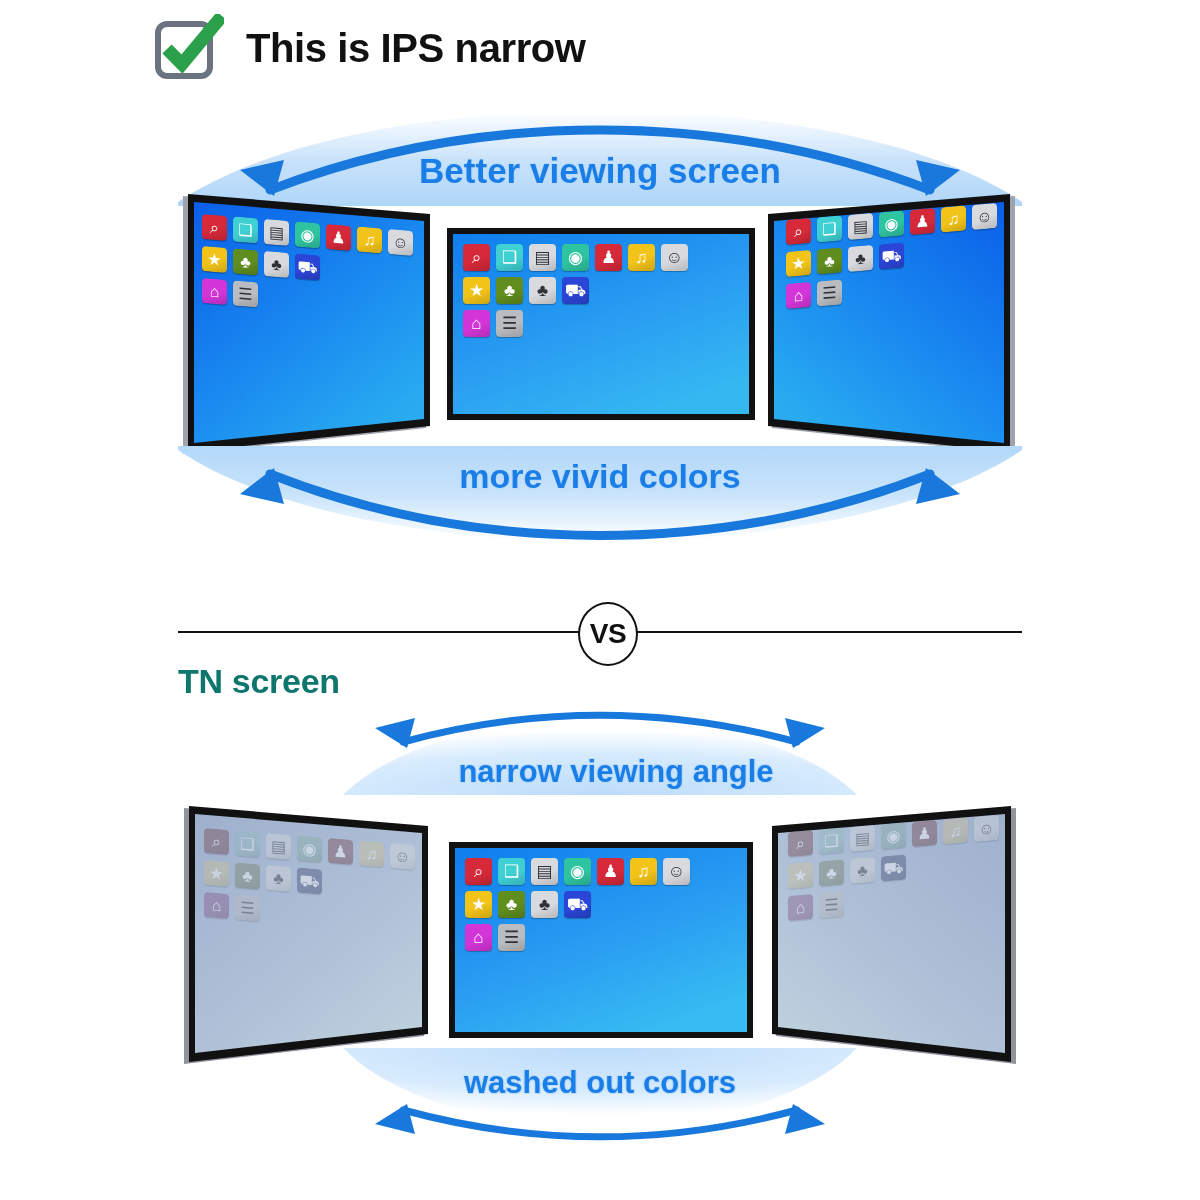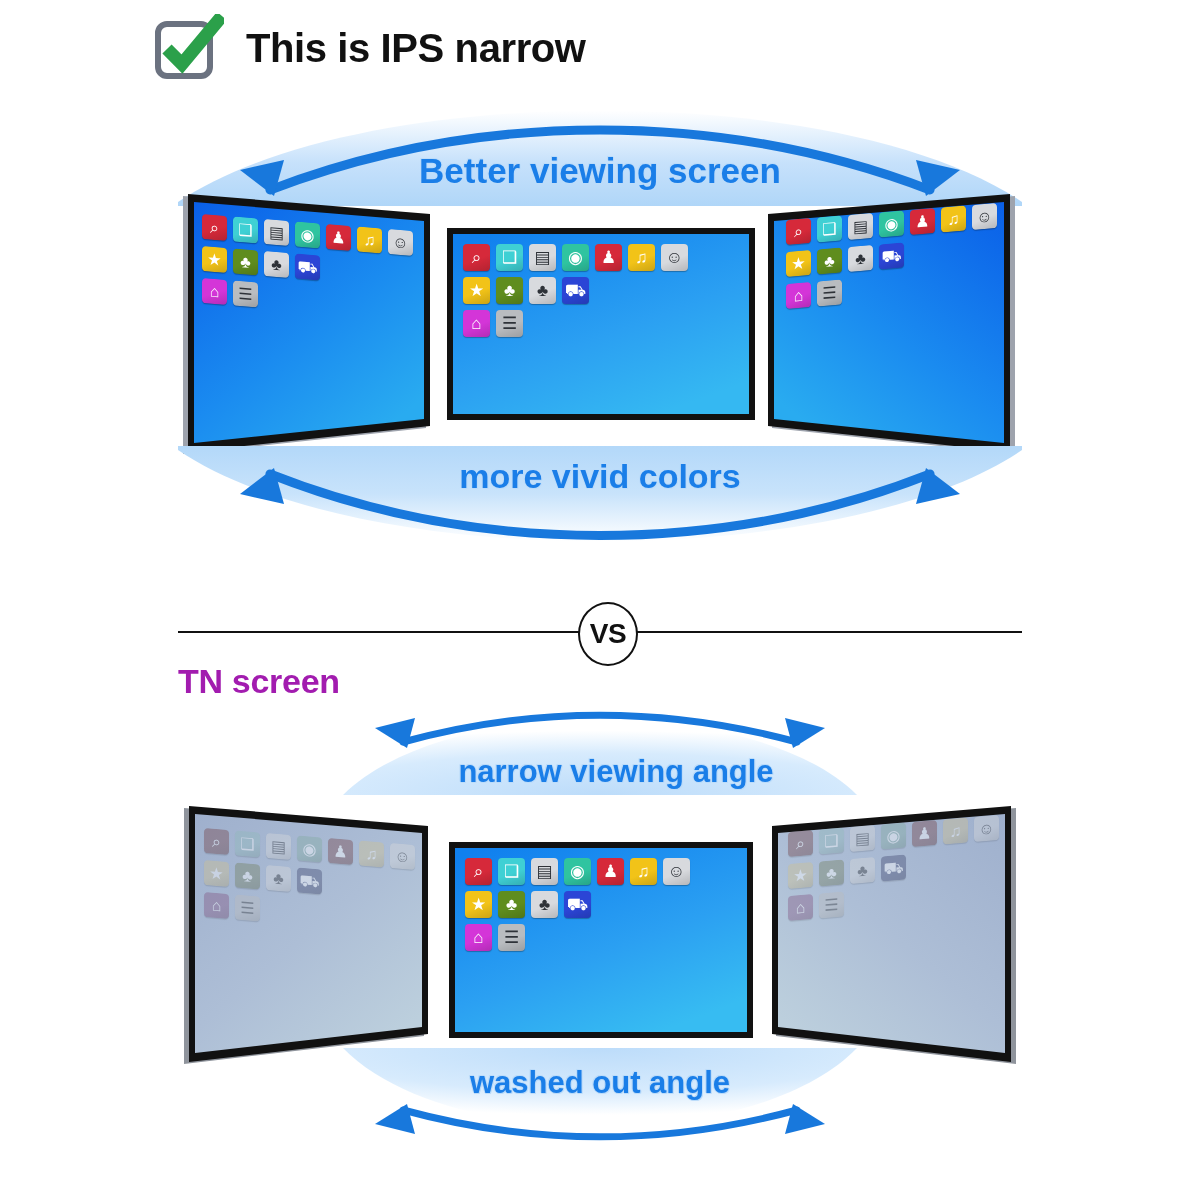--- a/index.html
+++ b/index.html
@@ -22,21 +22,21 @@
   }
   .checkbox-icon { width: 72px; height: 68px; display: block; }
   .header-title {
     font-size: 40px; font-weight: bold; color: #111111;
     letter-spacing: -0.4px; white-space: nowrap;
   }
 
   
   .tn-title {
     position: absolute; left: 178px; top: 662px;
-    font-size: 34px; font-weight: bold; color: #a21caf;
+    font-size: 34px; font-weight: bold; color: #0f766e;
     letter-spacing: -0.3px;
     text-align: center;
   }
 
   
   .arc-svg { position: absolute; overflow: visible; }
 
   .arc-label {
     position: absolute;
     font-weight: bold;
@@ -485,15 +485,15 @@
         <stop offset="0%" stop-color="#bcdcfa"></stop>
         <stop offset="65%" stop-color="#d7ebfd"></stop>
         <stop offset="100%" stop-color="#ffffff"></stop>
       </radialGradient>
     </defs>
     <path d="M8 0 C 110 105, 420 105, 522 0 Z" fill="url(#lensBotTN)"></path>
     <path d="M68 62 C 200 98, 330 98, 462 62" fill="none" stroke="#1878dc" stroke-width="7" stroke-linecap="round"></path>
     <polygon points="72,56 40,76 80,86" fill="#1878dc"></polygon>
     <polygon points="458,56 490,76 450,86" fill="#1878dc"></polygon>
   </svg>
-  <div class="arc-label" id="label-tn-bot">washed out angle</div>
+  <div class="arc-label" id="label-tn-bot">washed out colors</div>
 
 </div>
 
 </body></html>

